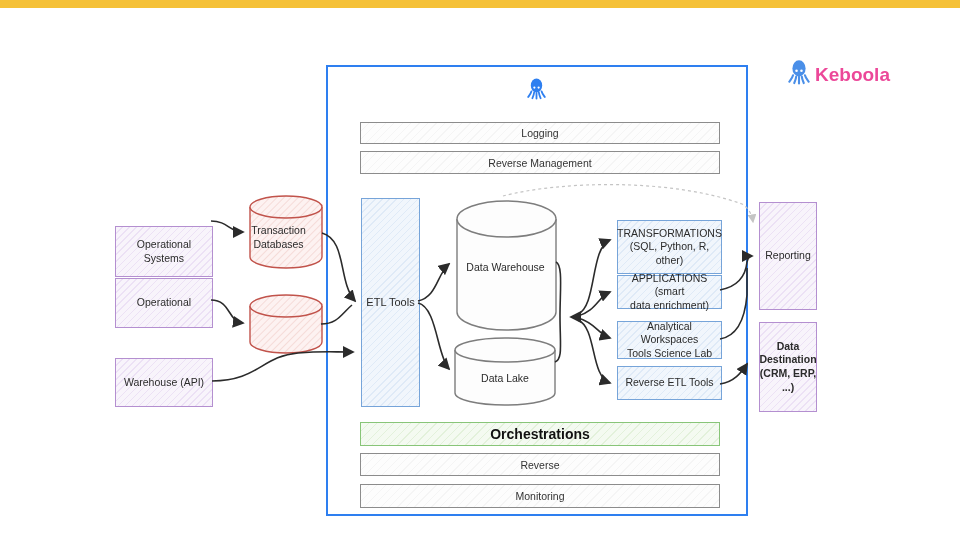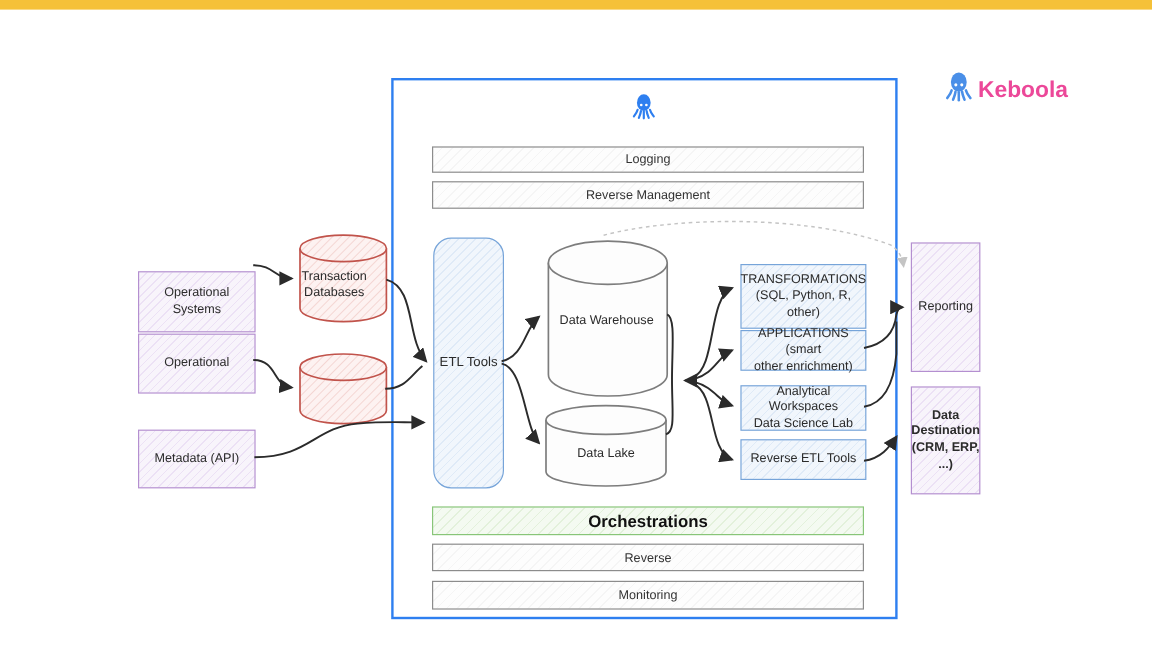--- a/index.html
+++ b/index.html
@@ -82,30 +82,30 @@
       <path d="M18.5,17.5 C19.5,21 21.5,23 22.5,24.5"></path>
     </g>
   </svg>
 </div>
 
 <div class="abs bar z1" style="top:122px;height:20px;">Logging</div>
 <div class="abs bar z1" style="top:151px;height:21px;">Reverse Management</div>
 
 <div class="abs node purple z1" style="left:115px;top:198px;width:96px;height:49px;margin-top:28px;">Operational Systems</div>
 <div class="abs node purple z1" style="left:115px;top:278px;width:96px;height:48px;">Operational</div>
-<div class="abs node purple z1" style="left:115px;top:358px;width:96px;height:47px;">Metadata (API)</div>
+<div class="abs node purple z1" style="left:115px;top:358px;width:96px;height:47px;">Warehouse (API)</div>
 
-<div class="abs node blue z1" style="left:361px;top:198px;width:57px;height:207px;font-size:11px;border-radius:15px;">ETL Tools</div>
+<div class="abs node blue z1" style="left:361px;top:198px;width:57px;height:207px;font-size:11px;">ETL Tools</div>
 
 <div class="abs node blue z1" style="left:617px;top:220px;width:103px;height:52px;">TRANSFORMATIONS
 (SQL, Python, R, other)</div>
 <div class="abs node blue z1" style="left:617px;top:275px;width:103px;height:32px;">APPLICATIONS (smart
-other enrichment)</div>
+data enrichment)</div>
 <div class="abs node blue z1" style="left:617px;top:321px;width:103px;height:36px;">Analytical Workspaces
-Data Science Lab</div>
+Tools Science Lab</div>
 <div class="abs node blue z1" style="left:617px;top:366px;width:103px;height:32px;">Reverse ETL Tools</div>
 
 <div class="abs node purple z1" style="left:759px;top:202px;width:56px;height:106px;">Reporting</div>
 <div class="abs node purple z1" style="left:759px;top:322px;width:56px;height:88px;font-weight:bold;">Data
 Destination
 (CRM, ERP,
 ...)</div>
 
 <div class="abs bar green z1" style="top:422px;height:22px;">Orchestrations</div>
 <div class="abs bar z1" style="top:453px;height:21px;">Reverse</div>

